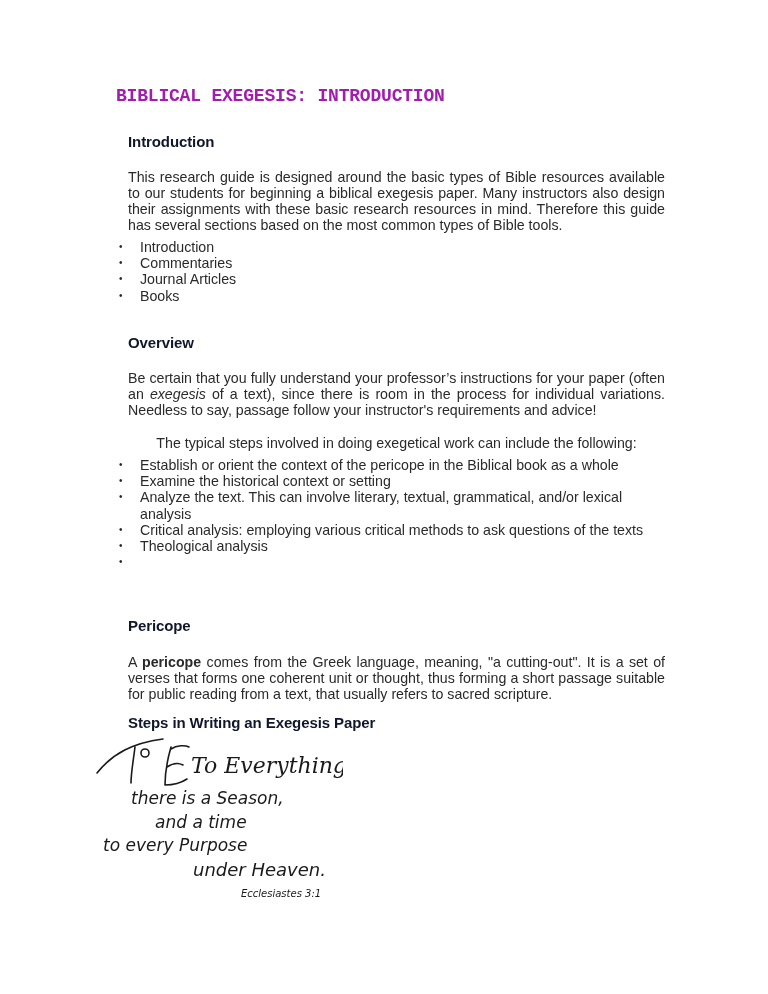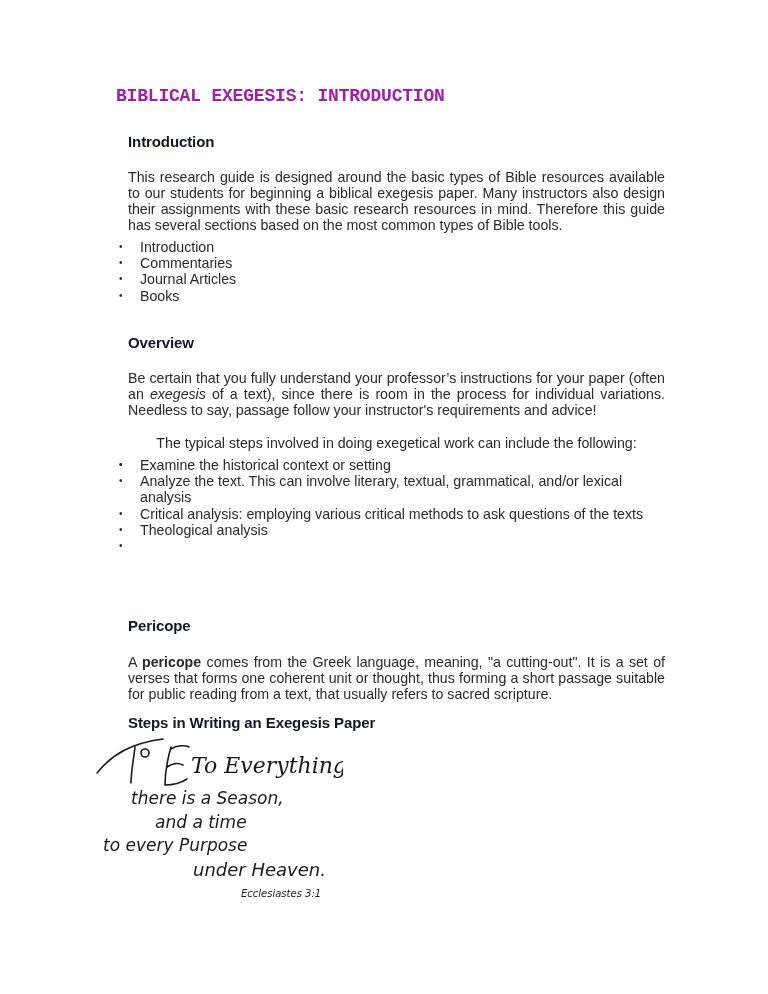--- a/index.html
+++ b/index.html
@@ -102,21 +102,21 @@
     <li><span class="bullet">•</span><span>Journal Articles</span></li>
     <li><span class="bullet">•</span><span>Books</span></li>
   </ul>
 
   <h2 class="h2" style="top:322px;text-align:center;">Overview</h2>
   <p class="p" style="top:358px;"><span>Be certain that you fully understand your professor’s instructions for your paper (often an </span><em>exegesis</em><span> of a text), since there is room in the process for individual variations. Needless to say, passage follow your instructor's requirements and advice!</span></p>
 
   <p class="p left" style="top:423px;">The typical steps involved in doing exegetical work can include the following:</p>
 
   <ul class="ul" style="top:457px;">
-    <li><span class="bullet">•</span></li>
+    <li><span class="bullet">•</span><span>Establish or orient the context of the pericope in the Biblical book as a whole</span></li>
     <li><span class="bullet">•</span><span>Examine the historical context or setting</span></li>
     <li><span class="bullet">•</span><span>Analyze the text.  This can involve literary, textual, grammatical, and/or lexical analysis</span></li>
     <li><span class="bullet">•</span><span>Critical analysis: employing various critical methods to ask questions of the texts</span></li>
     <li><span class="bullet">•</span><span>Theological analysis</span></li>
     <li><span class="bullet">•</span></li>
   </ul>
 
   <h2 class="h2" style="top:605px;">Pericope</h2>
   <p class="p" style="top:642px;"><span>A </span><strong>pericope</strong><span> comes from the Greek language, meaning, "a cutting-out".  It is a set of verses that forms one coherent unit or thought, thus forming a short passage suitable for public reading from a text, that usually refers to sacred scripture.</span></p>
 

